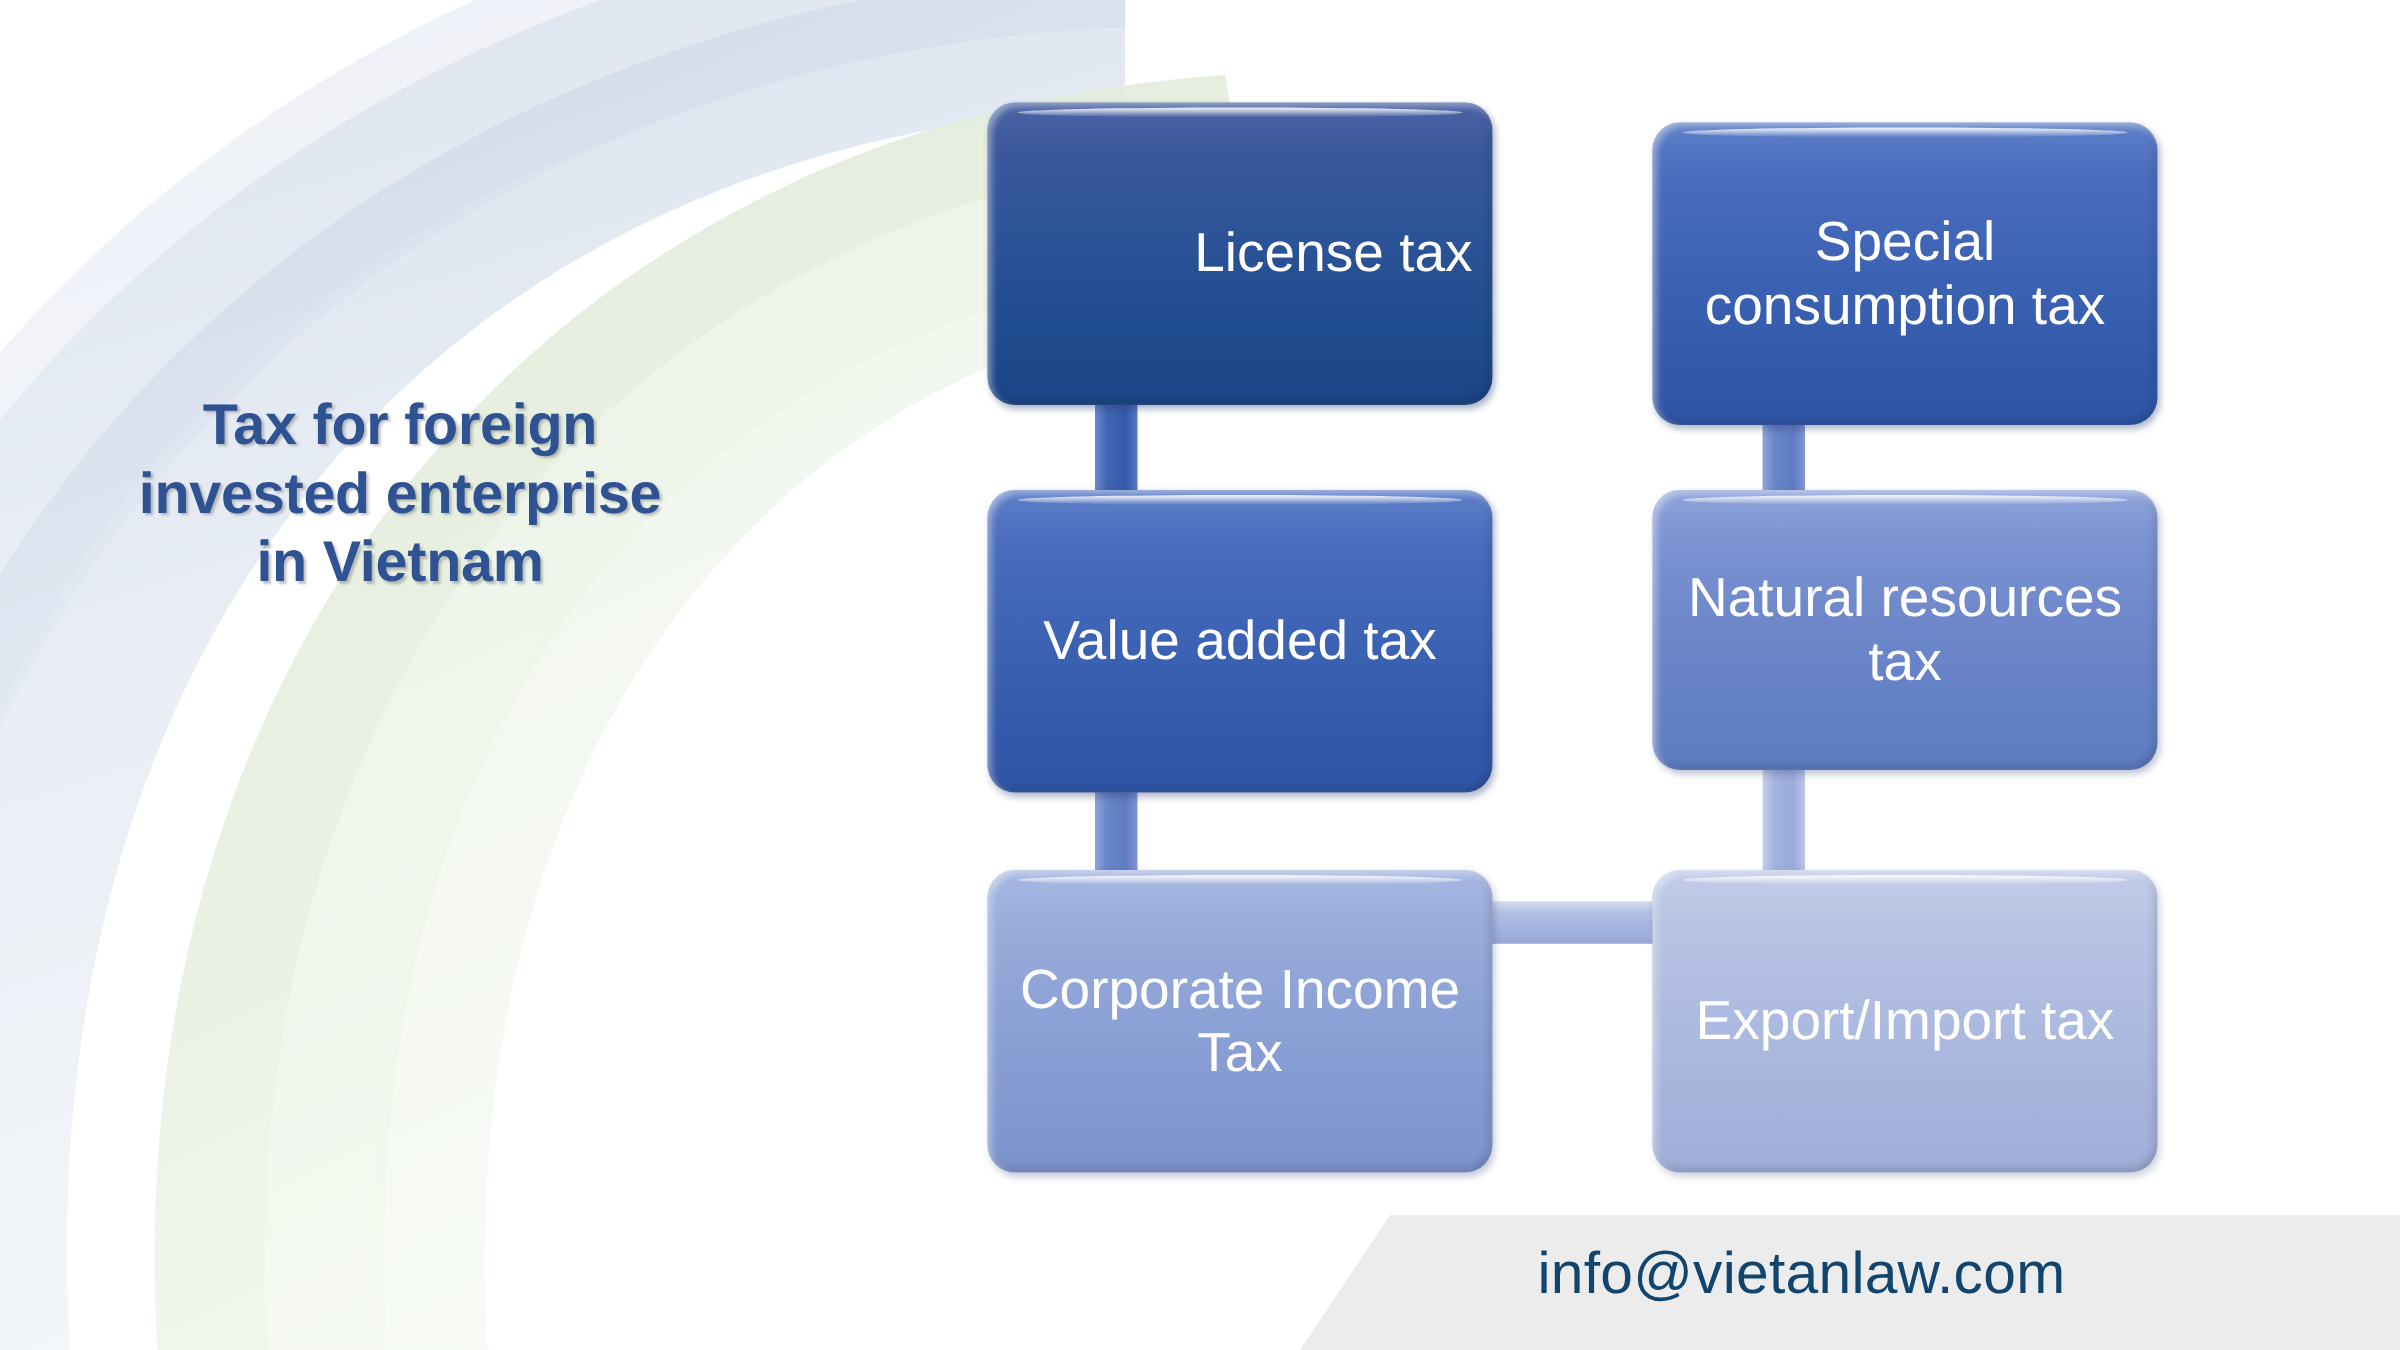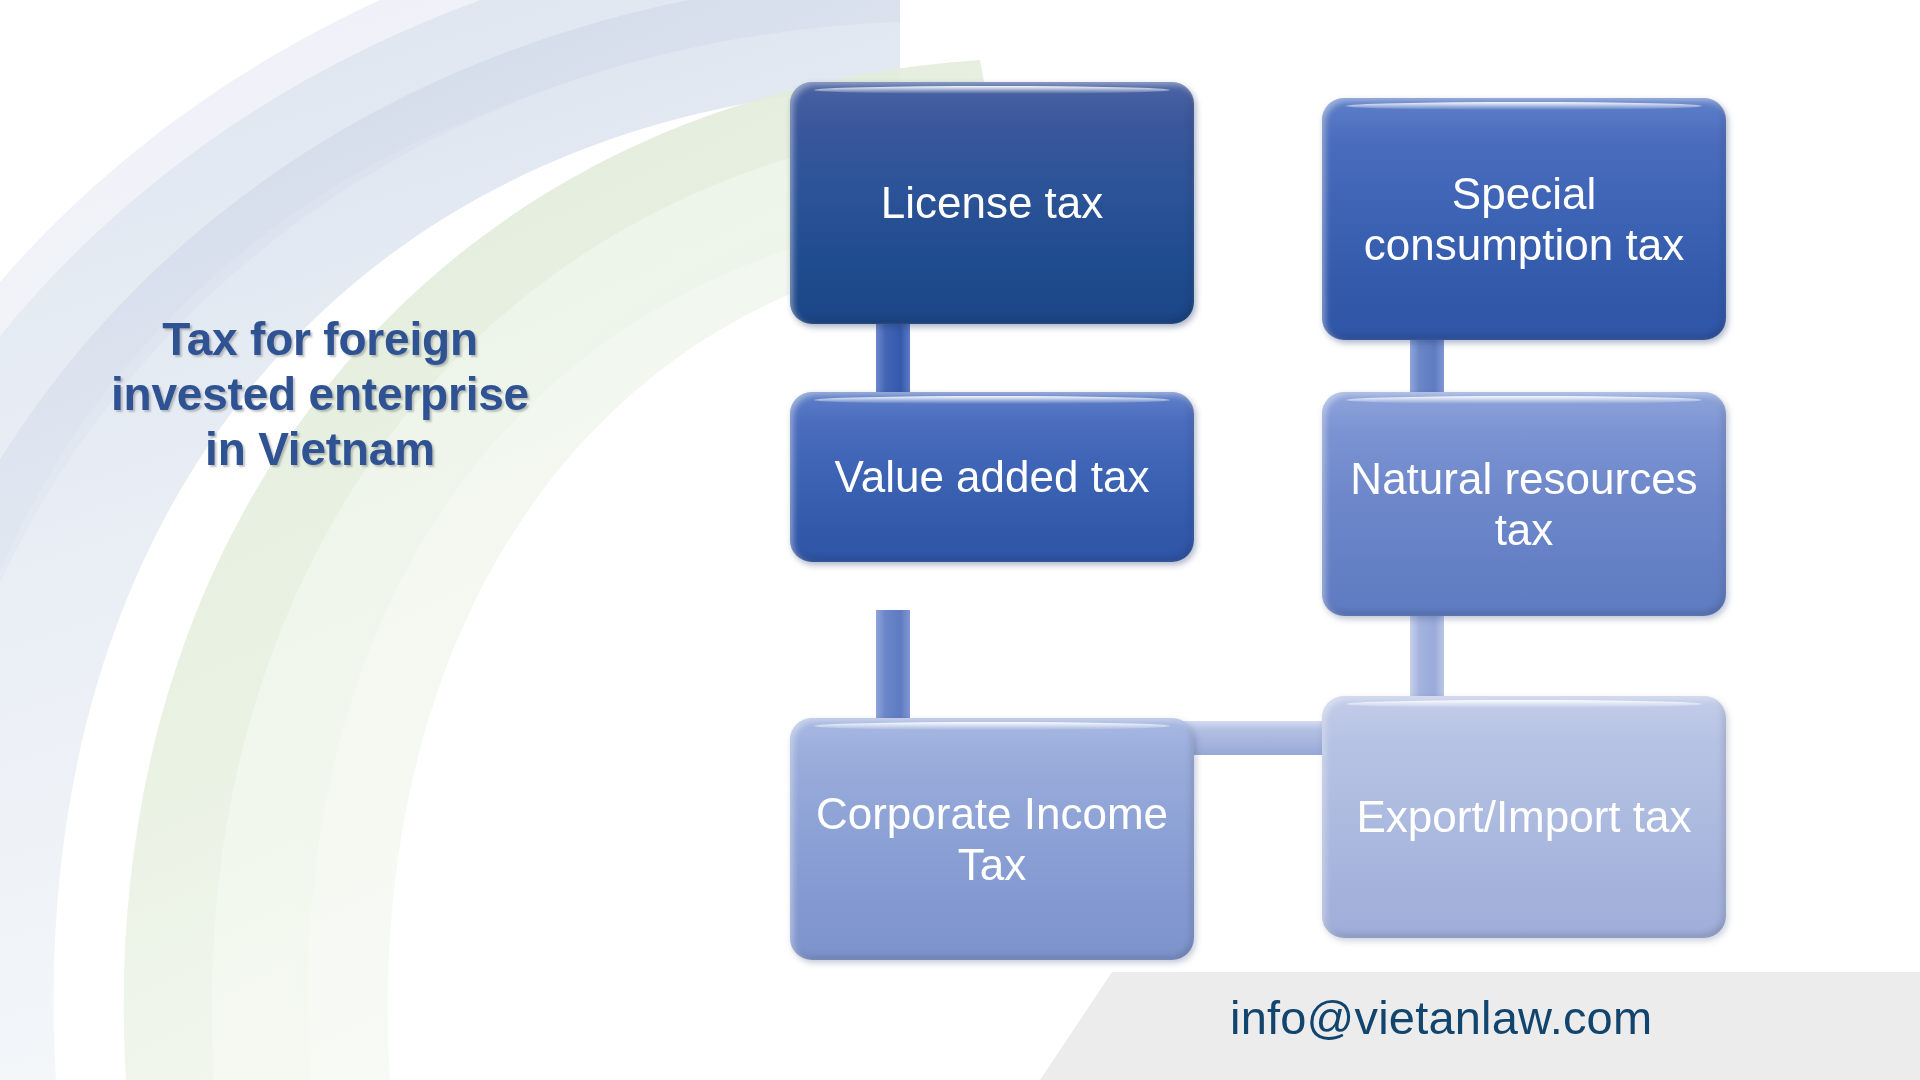--- a/index.html
+++ b/index.html
@@ -90,20 +90,21 @@
     box-shadow: inset 3px 3px 6px rgba(255,255,255,0.45),
                 inset -2px -3px 7px rgba(0,0,0,0.17);
     z-index: 1;
     pointer-events: none;
   }
 
   
   .tone-darkest {
     background: linear-gradient(to bottom, #4A63A3 0%, #3A579C 18%, #2C5397 45%, #1F4C8E 75%, #1B4586 100%);
     box-shadow: 2px 3px 6px rgba(40,60,110,0.40);
+    justify-content: flex-end;
   }
   .tone-mid {
     background: linear-gradient(to bottom, #5E7FC8 0%, #4B6CBD 18%, #3D63B4 48%, #3359AB 78%, #2F55A6 100%);
     box-shadow: 2px 3px 6px rgba(40,60,110,0.38);
   }
   .tone-midlight {
     background: linear-gradient(to bottom, #8EA4DA 0%, #7B93D2 18%, #6D87CA 48%, #6480C5 78%, #5E7BC1 100%);
     box-shadow: 2px 3px 6px rgba(60,80,130,0.34);
   }
   .tone-light {
@@ -209,29 +210,29 @@
   <div class="connector horiz conn-light-h" style="left:1180px; top:721px; width:170px;"></div>
 
   <div class="node tone-darkest" style="left:790px; top:82px; width:404px; height:242px;">
     <span class="lbl">License tax</span>
   </div>
 
   <div class="node tone-mid" style="left:1322px; top:82px; width:404px; height:242px;margin-top:16px;">
     <span class="lbl">Special consumption tax</span>
   </div>
 
-  <div class="node tone-mid" style="left:790px; top:392px; width:404px; height:170px;">
+  <div class="node tone-mid" style="left:790px; top:392px; width:404px; height:242px;">
     <span class="lbl">Value added tax</span>
   </div>
 
   <div class="node tone-midlight" style="left:1322px; top:392px; width:404px; height:224px;align-items:center;">
     <span class="lbl">Natural resources tax</span>
   </div>
 
-  <div class="node tone-light" style="left:790px; top:696px; width:404px; height:242px;margin-top:22px;">
+  <div class="node tone-light" style="left:790px; top:696px; width:404px; height:242px;">
     <span class="lbl">Corporate Income Tax</span>
   </div>
 
   <div class="node tone-lightest" style="left:1322px; top:696px; width:404px; height:242px;">
     <span class="lbl">Export/Import tax</span>
   </div>
 
   <div id="footer-band"></div>
   <div id="footer-email">info@vietanlaw.com</div>
 

